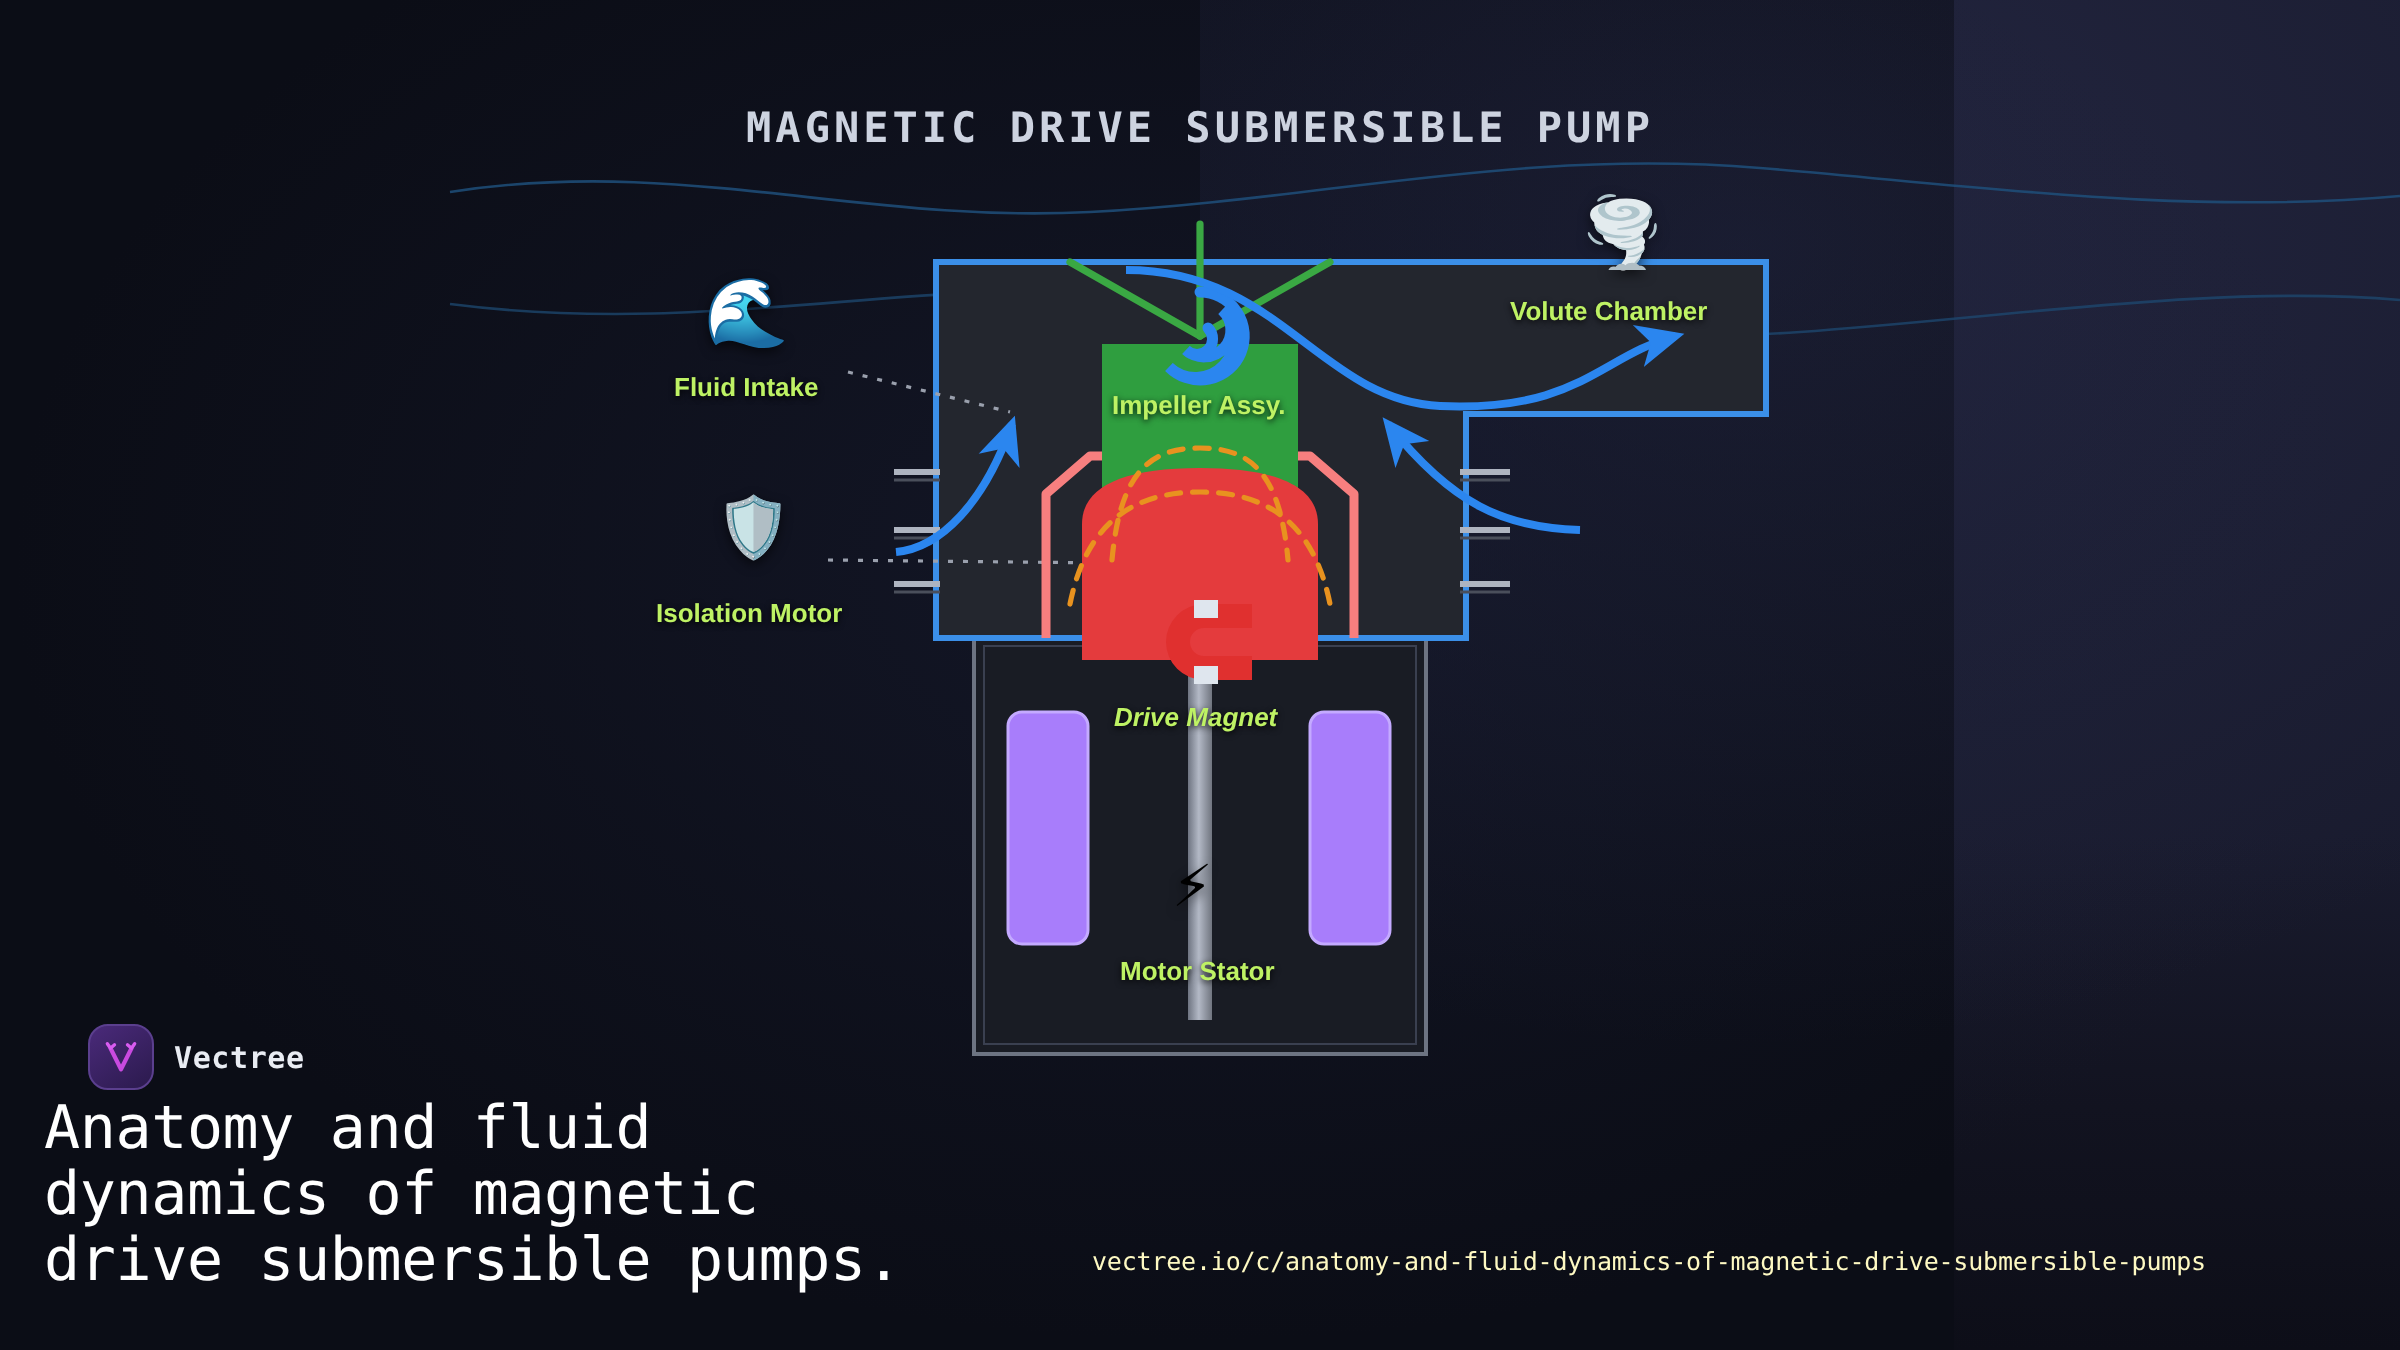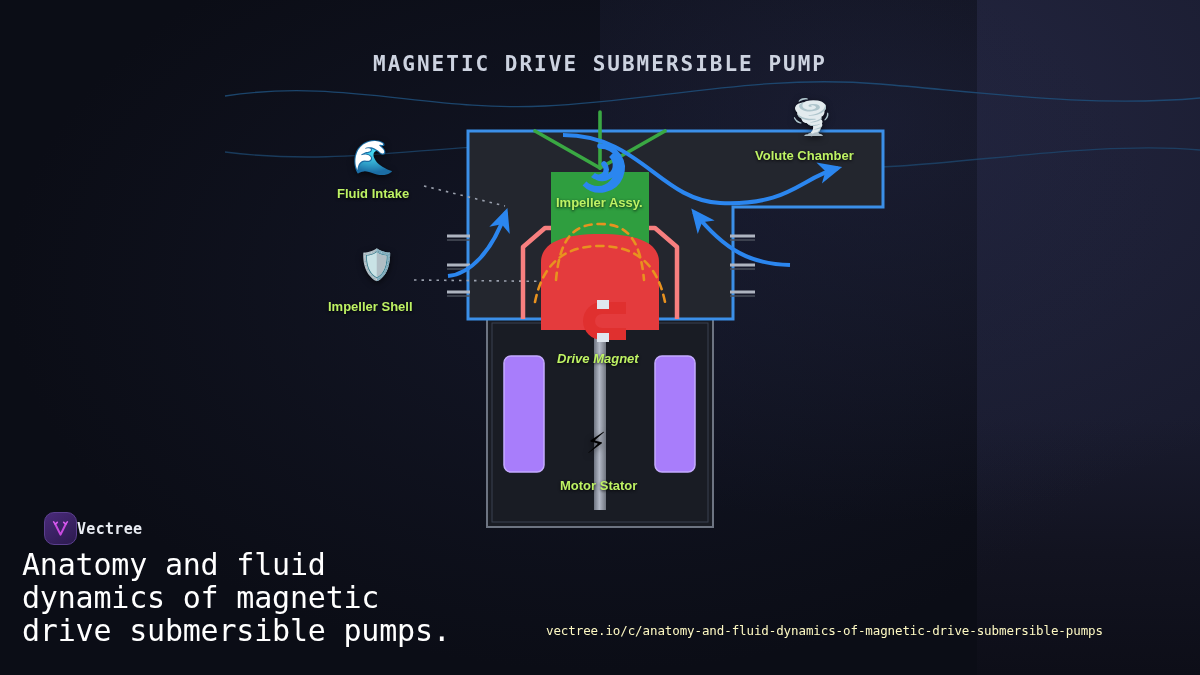--- a/index.html
+++ b/index.html
@@ -51,21 +51,21 @@
   .emoji{
     position:absolute; font-size:34px; line-height:1;
     text-shadow:0 2px 6px rgba(0,0,0,.6);
     font-family:"DejaVu Sans", sans-serif;
   }
   .emoji.sm{ font-size:30px; }
 
   
   .brandrow{
     position:absolute; left:24px; top:512px;
-    display:flex; align-items:center; padding-left:20px;
+    display:flex; align-items:center; gap:10px;padding-left:20px;
   }
   .logo{
     width:33px; height:33px; border-radius:10px;
     background:linear-gradient(145deg,#4a2a7a,#2b1a4d);
     border:1px solid #5b3f8e;
     display:flex; align-items:center; justify-content:center;
   }
   .brandname{
     font-family:"DejaVu Sans Mono", monospace;
     font-size:15px; font-weight:700; color:#e9ecf3; letter-spacing:.3px;
@@ -187,21 +187,21 @@
       <path d="M-19,26 L-19,2 A19,19 0 0,1 19,2 L19,26 L7,26 L7,2 A7,7 0 0,0 -7,2 L-7,26 Z" fill="#e0302f" transform="rotate(-90)"></path>
       <rect x="-3" y="-21" width="12" height="9" fill="#dfe6ee"></rect>
       <rect x="-3" y="12" width="12" height="9" fill="#dfe6ee"></rect>
     </g>
   </svg>
 
   <div class="emoji" style="left:352px; top:140px;">🌊</div>
   <div class="dlabel" style="left:337px; top:186px;">Fluid Intake</div>
 
   <div class="emoji sm" style="left:358px; top:250px;">🛡️</div>
-  <div class="dlabel" style="left:328px; top:299px;">Impeller Shell</div>
+  <div class="dlabel" style="left:328px; top:299px;">Isolation Motor</div>
 
   <div class="emoji" style="left:790px; top:100px;">🌪️</div>
   <div class="dlabel" style="left:755px; top:148px;">Volute Chamber</div>
 
   <div class="dlabel" style="left:556px; top:195px;">Impeller Assy.</div>
 
   <div class="dlabel" style="left:557px; top:351px;font-style:italic;">Drive Magnet</div>
 
   <div class="emoji sm" style="left:586px; top:429px; font-size:29px;">⚡</div>
   <div class="dlabel" style="left:560px; top:478px;">Motor Stator</div>

